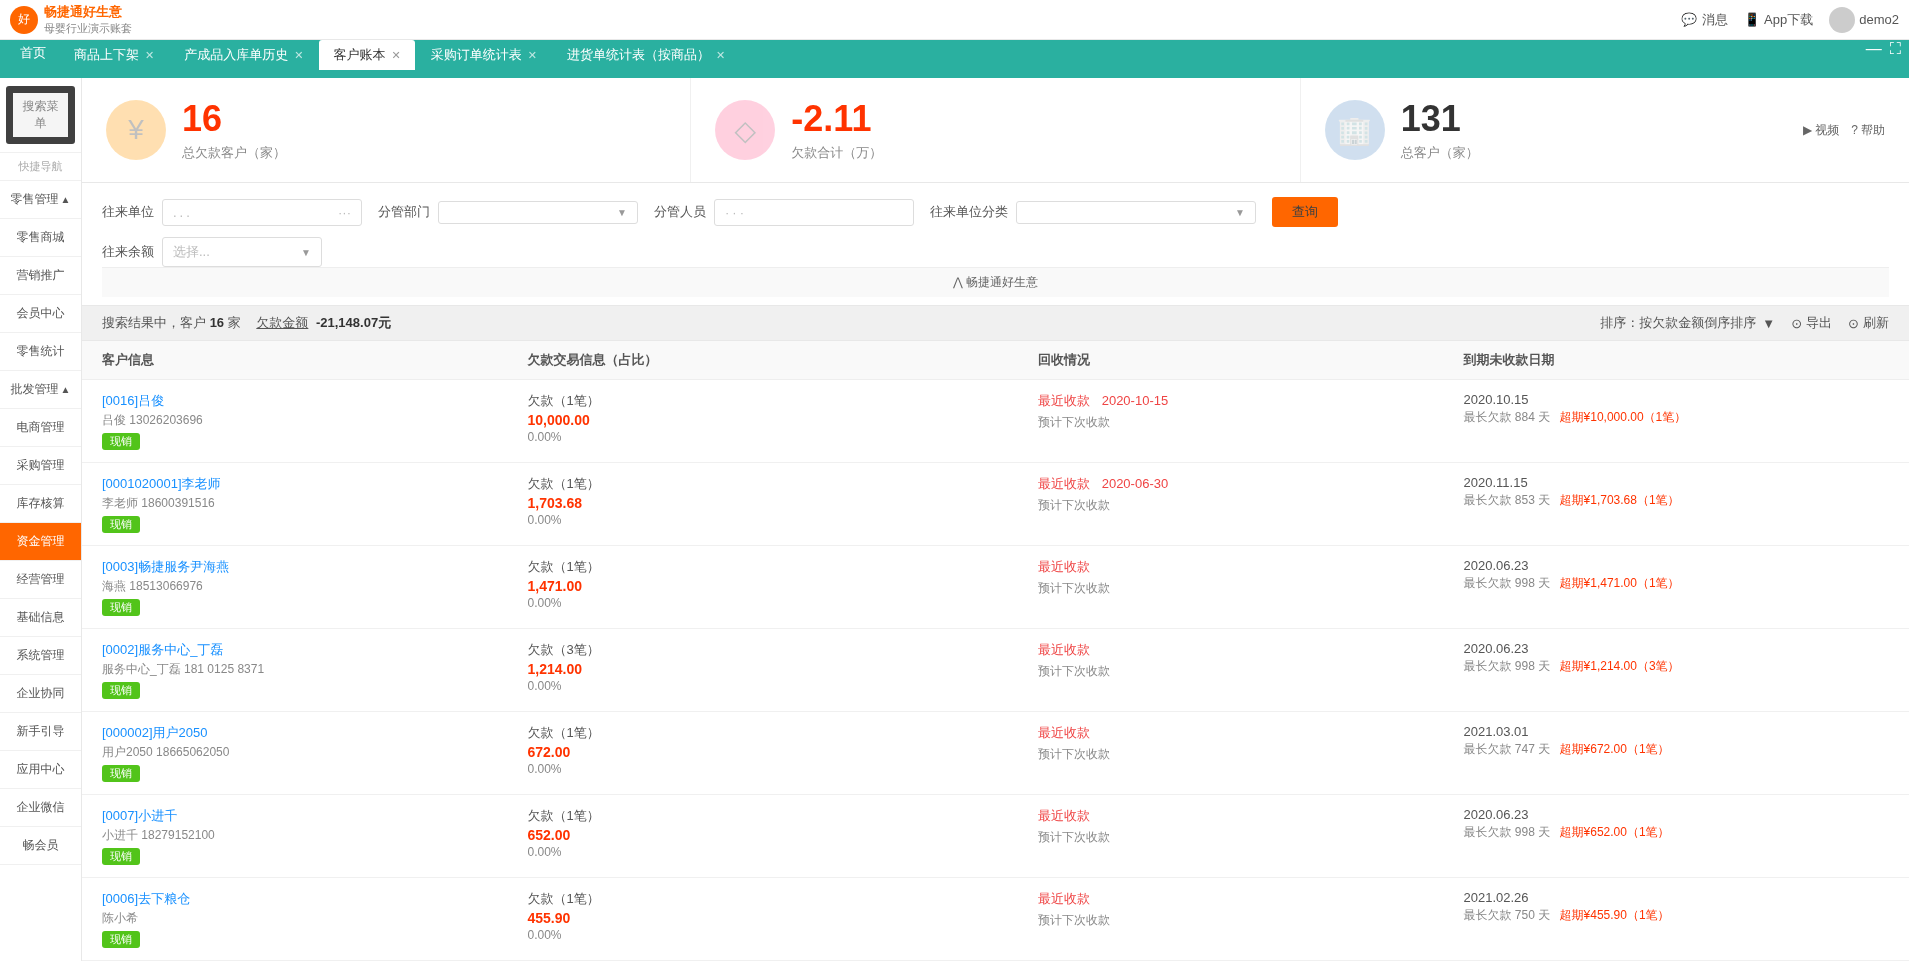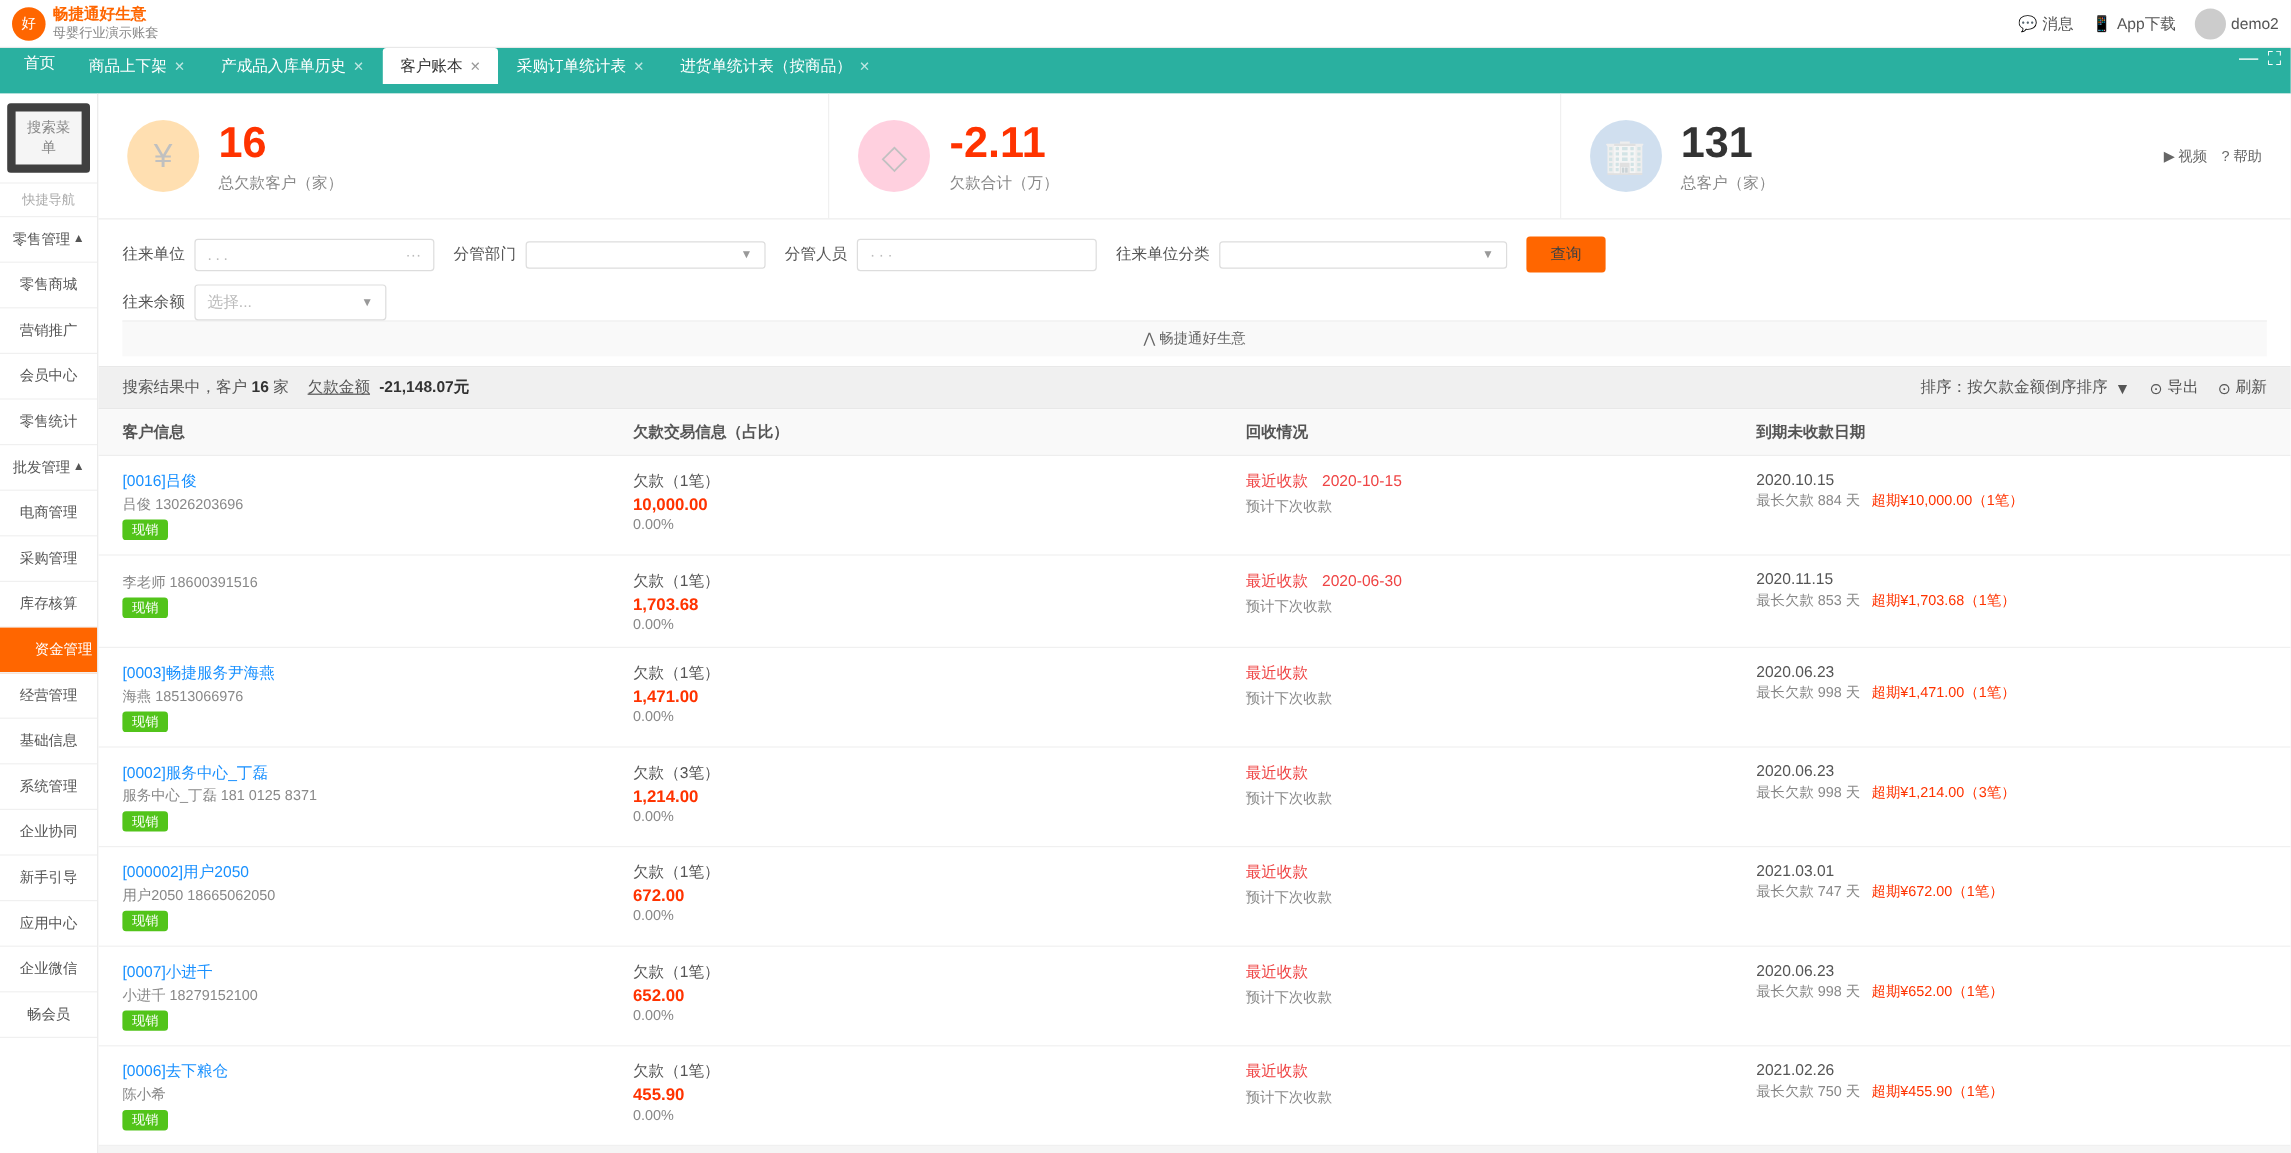--- a/index.html
+++ b/index.html
@@ -25,21 +25,21 @@
     .tab-bar-actions span { color: #fff; cursor: pointer; font-size: 16px; }
 
     
     .main-layout { display: flex; height: calc(961px - 78px); }
 
     
     .sidebar { width: 82px; background: #fff; border-right: 1px solid #e8e8e8; display: flex; flex-direction: column; overflow-y: auto; flex-shrink: 0; }
     .sidebar-search { padding: 8px 6px; border-bottom: 1px solid #f0f0f0; }
     .sidebar-search-btn { width: 100%; padding: 5px; background: #f5f5f5; border: 7px solid #404040; border-radius: 3px; font-size: 12px; color: #888; cursor: pointer; text-align: center; }
     .sidebar-item { padding: 10px 4px; text-align: center; cursor: pointer; font-size: 12px; color: #555; border-bottom: 1px solid #f0f0f0; }
-    .sidebar-item.active { background: #ff6600; color: #fff; text-align: right; }
+    .sidebar-item.active { background: #ff6600; color: #fff; }
 
     
     .content { flex: 1; overflow-y: auto; background: #f5f5f5; }
 
     
     .stats-cards { display: flex; background: #fff; border-bottom: 1px solid #e8e8e8; }
     .stat-card { flex: 1; padding: 20px 24px; display: flex; align-items: center; gap: 16px; border-right: 1px solid #f0f0f0; position: relative; }
     .stat-card:last-child { border-right: none; }
     .stat-icon { width: 60px; height: 60px; border-radius: 50%; display: flex; align-items: center; justify-content: center; font-size: 28px; opacity: 0.3; }
     .stat-icon.orange { background: #ff9900; }
@@ -332,20 +332,21 @@
             <div class="overdue-date">2020.10.15</div>
             <div class="overdue-days">
               <span>最长欠款 884 天</span>
               <span class="overdue-link" style="margin-left:6px;">超期¥10,000.00（1笔）</span>
             </div>
           </div>
         </div>
 
         <div class="table-row">
           <div>
+            <div class="customer-name">[0001020001]李老师</div>
             <div class="customer-sub">李老师 18600391516</div>
             <span class="badge badge-green">现销</span>
           </div>
           <div>
             <div class="debt-count">欠款（1笔）</div>
             <div class="debt-amount">1,703.68</div>
             <div class="debt-pct">0.00%</div>
           </div>
           <div>
             <div class="recovery-date">

